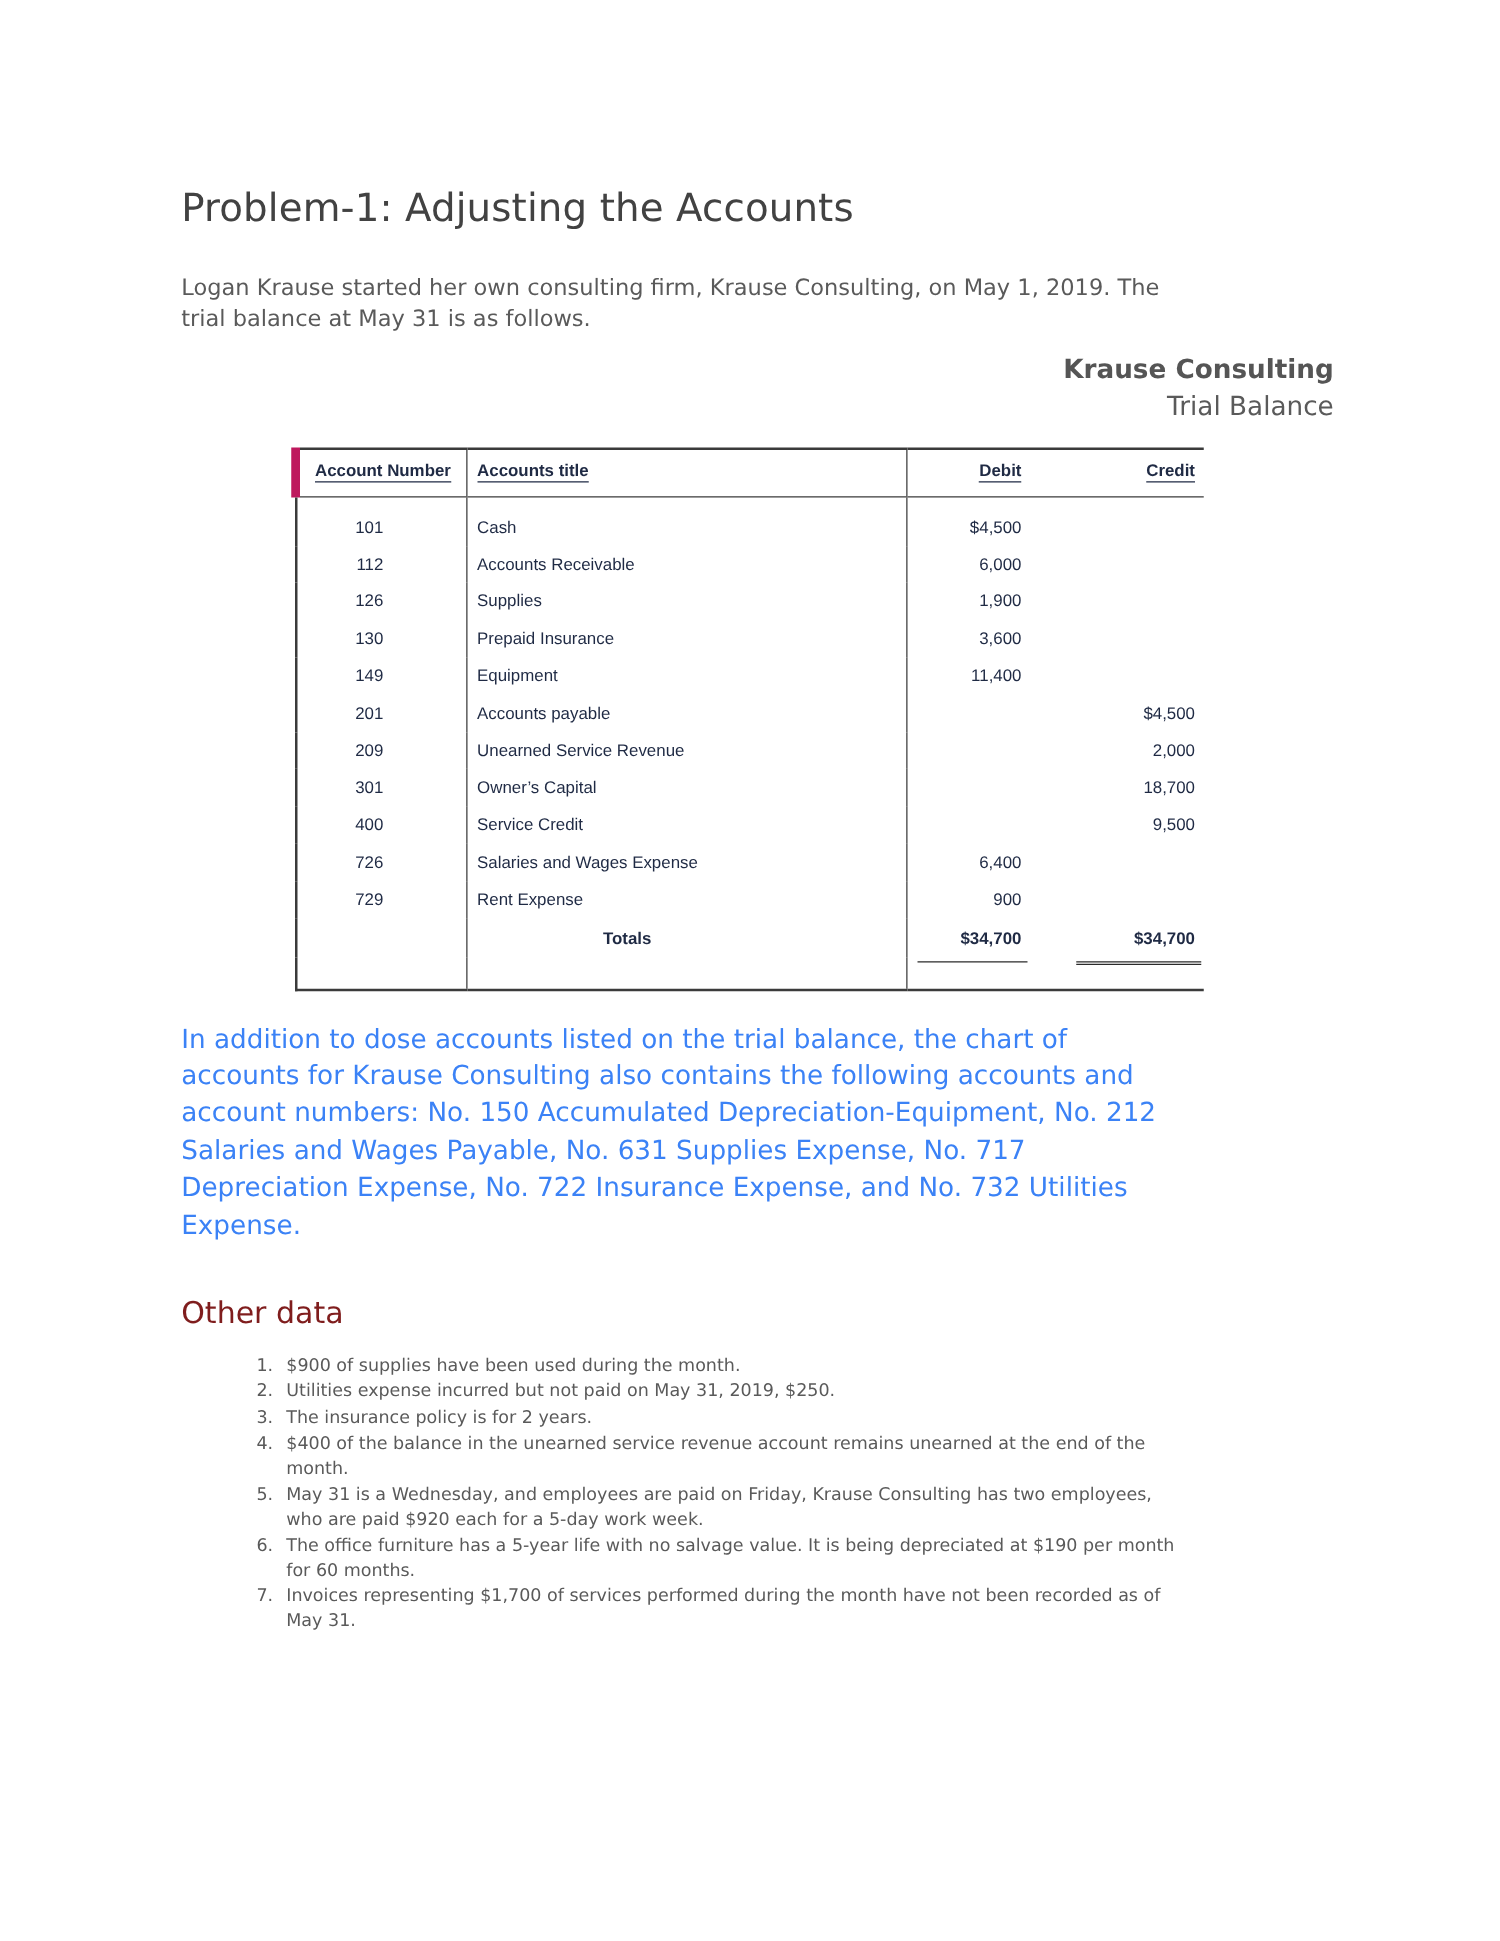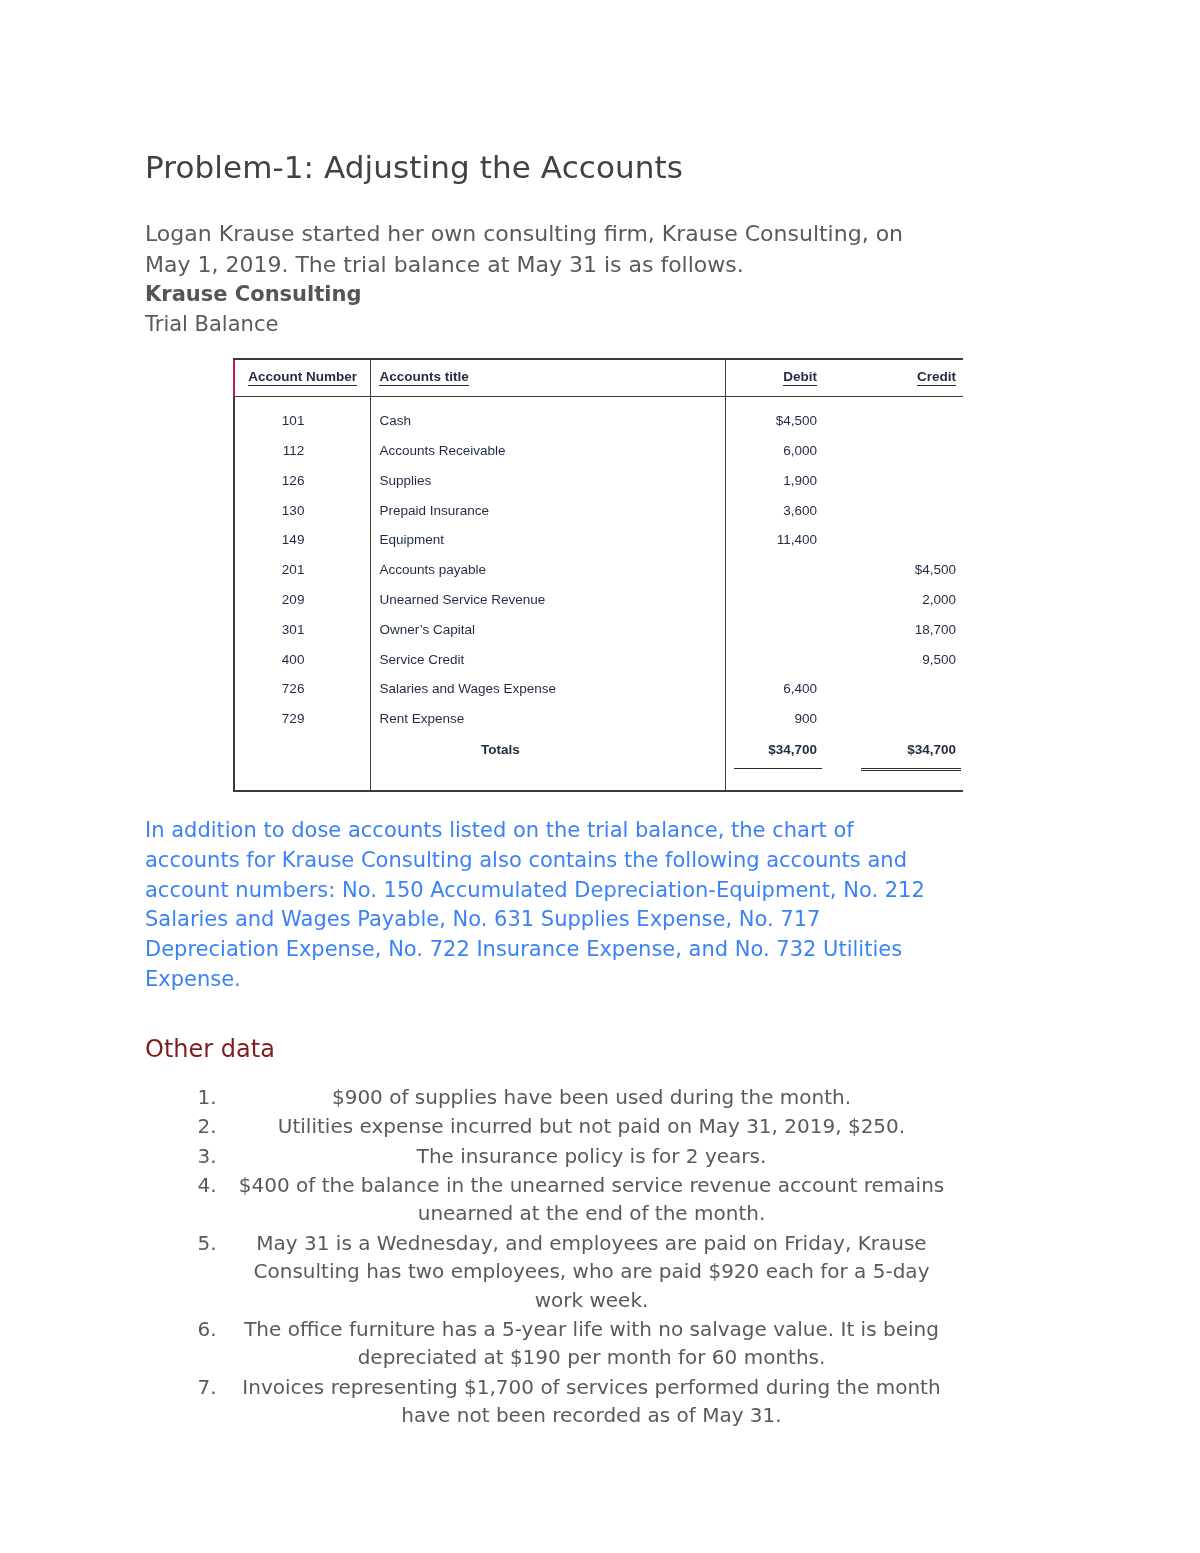--- a/index.html
+++ b/index.html
@@ -25,30 +25,30 @@
   
   .doc-title {
     font-size: 31px;
     font-weight: 400;
     color: #424242;
     margin: 0 0 32px 0;
     line-height: 1.15;
     letter-spacing: 0.1px;
   }
   .intro-para {
-    font-size: 22px;
+    font-size: 18px;
     line-height: 1.42;
     color: #5a5a5a;
     margin: 0;
     max-width: 910px;
   }
 
   .tb-heading-block {
-    text-align: left;
-    margin: 0;
+    text-align: right;
+    margin: 12px;
     width: 910px;
   }
   .tb-company {
     font-size: 21px;
     font-weight: bold;
     color: #555555;
     line-height: 1.42;
   }
   .tb-name, .tb-date {
     font-size: 21px;
@@ -83,21 +83,21 @@
   
   thead tr.hdr th {
     border-top: 2px solid #3b3b3b;
     border-bottom: 1.5px solid #3b3b3b;
     height: 38px;
     padding: 9px 0 7px 0;
     font-weight: bold;
     font-size: 13.5px;
     white-space: nowrap;
   }
-  thead tr.hdr th.col-num   { border-left: 2px solid #be185d; text-align: center; }
+  thead tr.hdr th.col-num   { border-left: 7px solid #be185d; text-align: center; }
   thead tr.hdr th.col-title { border-left: 1.5px solid #3b3b3b; text-align: left;  padding-left: 8px; }
   thead tr.hdr th.col-debit { border-left: 1.5px solid #3b3b3b; text-align: right; padding-right: 27px; }
   thead tr.hdr th.col-credit{ text-align: right; padding-right: 7px; }
   thead .u { border-bottom: 1.2px solid #1f2a44; padding-bottom: 1px; }
 
   
   tbody td { height: 29.8px; line-height: 29.8px; }
   tbody td.col-num    { border-left: 2px solid #3b3b3b;   text-align: right;  padding-right: 66px; }
   tbody td.col-title  { border-left: 1.5px solid #3b3b3b; text-align: left;   padding-left: 8px; }
   tbody td.col-debit  { border-left: 1.5px solid #3b3b3b; text-align: right;  padding-right: 27px; }
@@ -141,25 +141,24 @@
   .section-heading {
     font-size: 24px;
     font-weight: 400;
     color: #7f1d1d;
     margin: 40px 0 20px 0;
   }
 
   ol.other-data {
     margin: 0;
     padding-left: 78px;
-    font-size: 20px;
+    font-size: 14px;
     line-height: 1.42;
     color: #5a5a5a;
     max-width: 975px;
-    text-align: center;
   }
   ol.other-data li {
     margin: 0 0 1px 0;
     padding-left: 6px;
   }
 </style>
 </head>
 <body>
 
 <div class="page">

